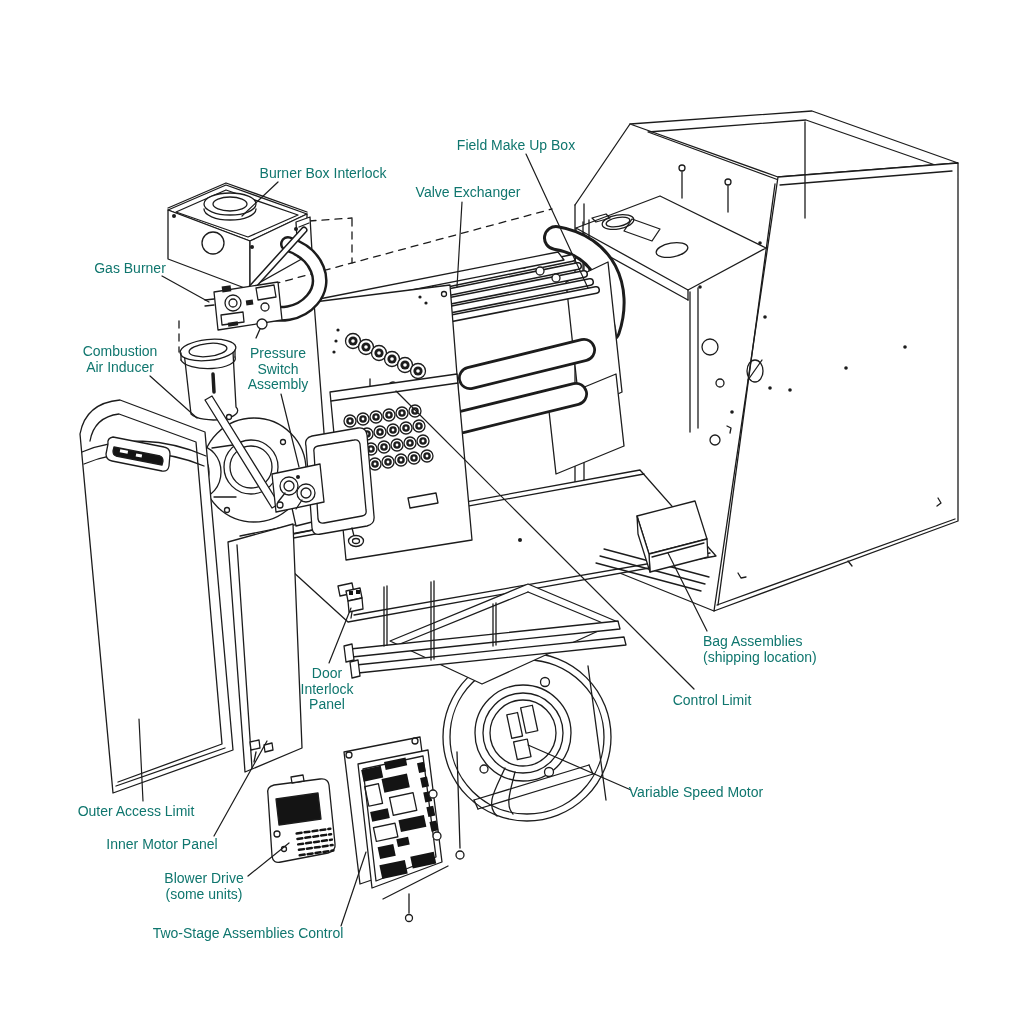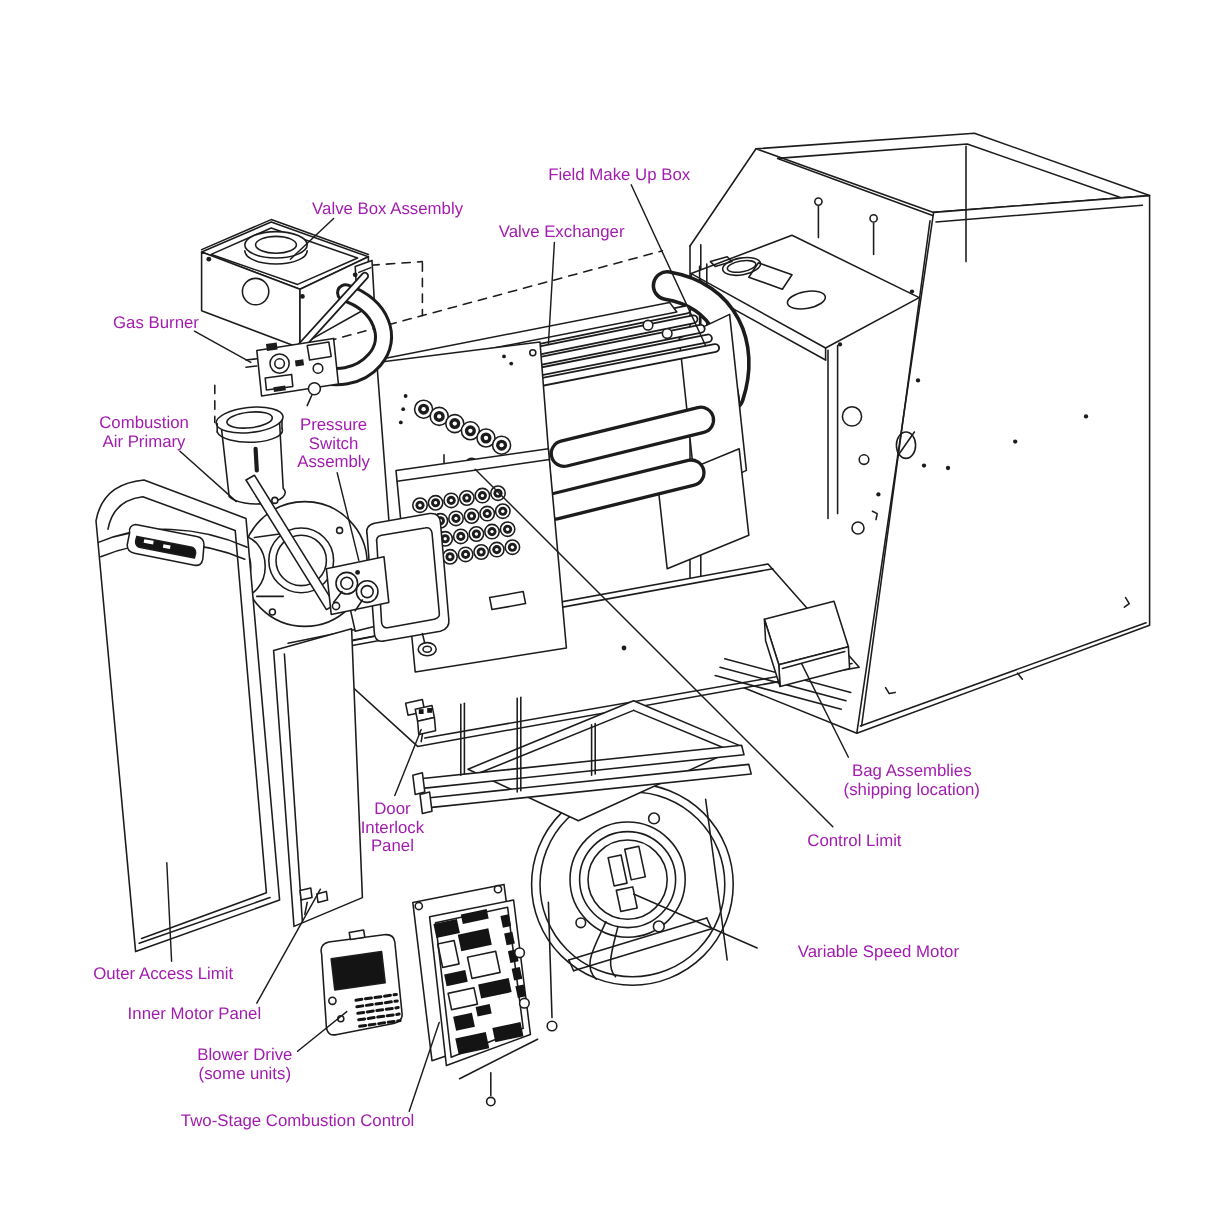--- a/index.html
+++ b/index.html
@@ -1,21 +1,21 @@
 <!DOCTYPE html>
 <html><head>
 <meta charset="utf-8">
 <style>
   html,body{margin:0;padding:0;background:#ffffff;}
   .stage{position:relative;width:1024px;height:1024px;background:#ffffff;overflow:hidden;
          font-family:"Liberation Sans",sans-serif;}
   .stage svg{position:absolute;left:0;top:0;}
   .lbl{position:absolute;transform:translate(-50%,-50%);font-size:14px;line-height:1.12;
-       color:#a21caf;text-align:center;white-space:pre-line;}
-  .lbl.left{transform:translate(0,-50%);text-align:center;}
+       color:#0f766e;text-align:center;white-space:pre-line;}
+  .lbl.left{transform:translate(0,-50%);text-align:left;}
 </style>
 </head>
 <body>
 
 <div class="stage">
 <svg width="1024" height="1024" viewBox="0 0 1024 1024">
   <defs>
     <g id="bport">
       <circle r="7.5" fill="#fff"></circle>
           <circle r="4.6" fill="#1c1c1c" stroke="none"></circle>
@@ -413,33 +413,33 @@
       <line x1="143" y1="801" x2="139" y2="719"></line>
       <line x1="214" y1="836" x2="267" y2="741"></line>
       <line x1="248" y1="876" x2="289" y2="843"></line>
       <line x1="341" y1="926" x2="366" y2="852"></line>
       <line x1="329" y1="663" x2="351" y2="608"></line>
     </g>
   </g>
 </svg>
 
   <div class="lbl" style="left:516px;top:146px">Field Make Up Box</div>
-  <div class="lbl" style="left:323px;top:174px">Valve Box Assembly</div>
+  <div class="lbl" style="left:323px;top:174px">Burner Box Interlock</div>
   <div class="lbl" style="left:468px;top:193px">Valve Exchanger</div>
   <div class="lbl" style="left:130px;top:269px">Gas Burner</div>
   <div class="lbl" style="left:120px;top:360px">Combustion
-Air Primary</div>
+Air Inducer</div>
   <div class="lbl" style="left:278px;top:370px">Pressure
 Switch
 Assembly</div>
   <div class="lbl left" style="left:703px;top:650px">Bag Assemblies
 (shipping location)</div>
   <div class="lbl" style="left:712px;top:701px">Control Limit</div>
-  <div class="lbl" style="left:732px;top:793px">Variable Speed Motor</div>
+  <div class="lbl" style="left:696px;top:793px">Variable Speed Motor</div>
   <div class="lbl" style="left:136px;top:812px">Outer Access Limit</div>
   <div class="lbl" style="left:162px;top:845px">Inner Motor Panel</div>
   <div class="lbl" style="left:204px;top:887px">Blower Drive
 (some units)</div>
-  <div class="lbl" style="left:248px;top:934px">Two-Stage Combustion Control</div>
+  <div class="lbl" style="left:248px;top:934px">Two-Stage Assemblies Control</div>
   <div class="lbl" style="left:327px;top:690px">Door
 Interlock
 Panel</div>
 </div>
 
 </body></html>

